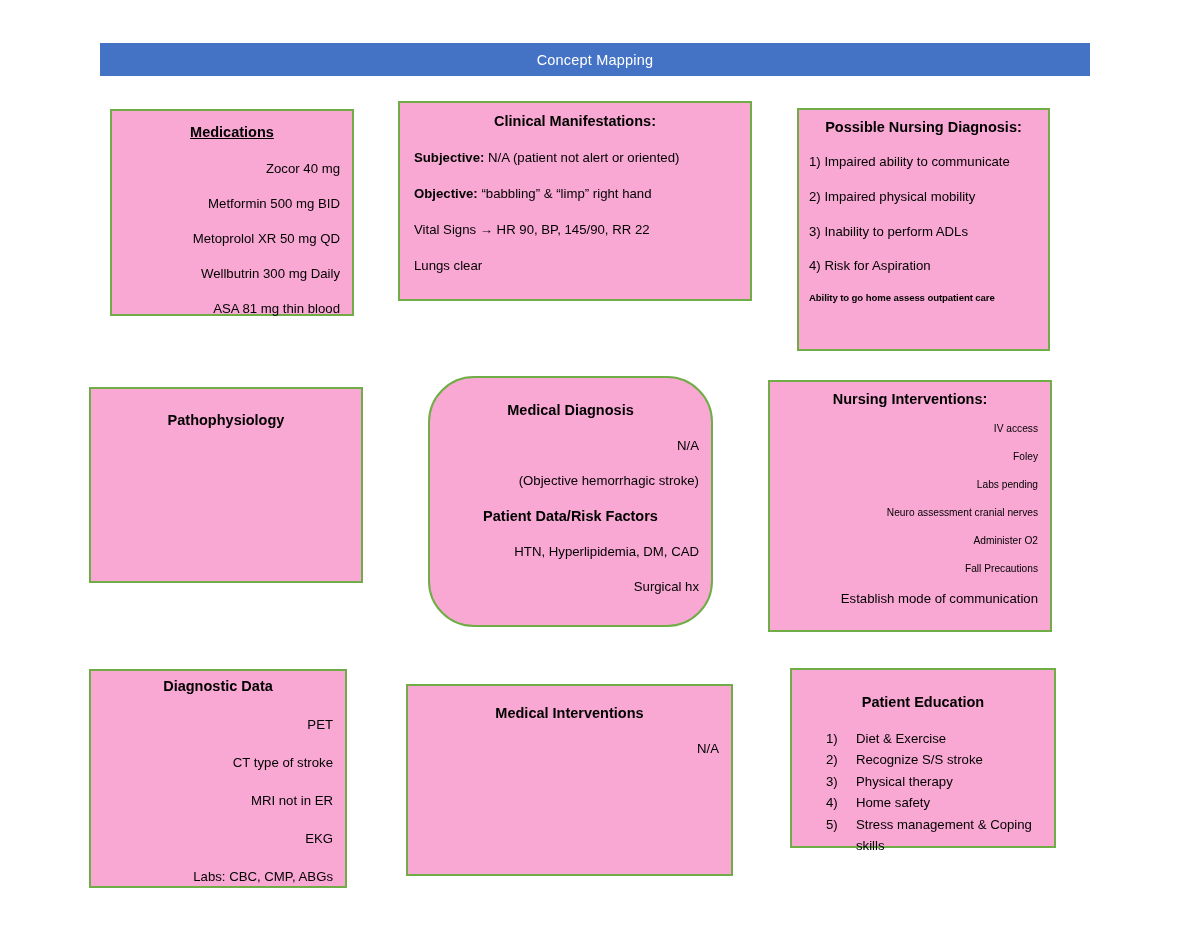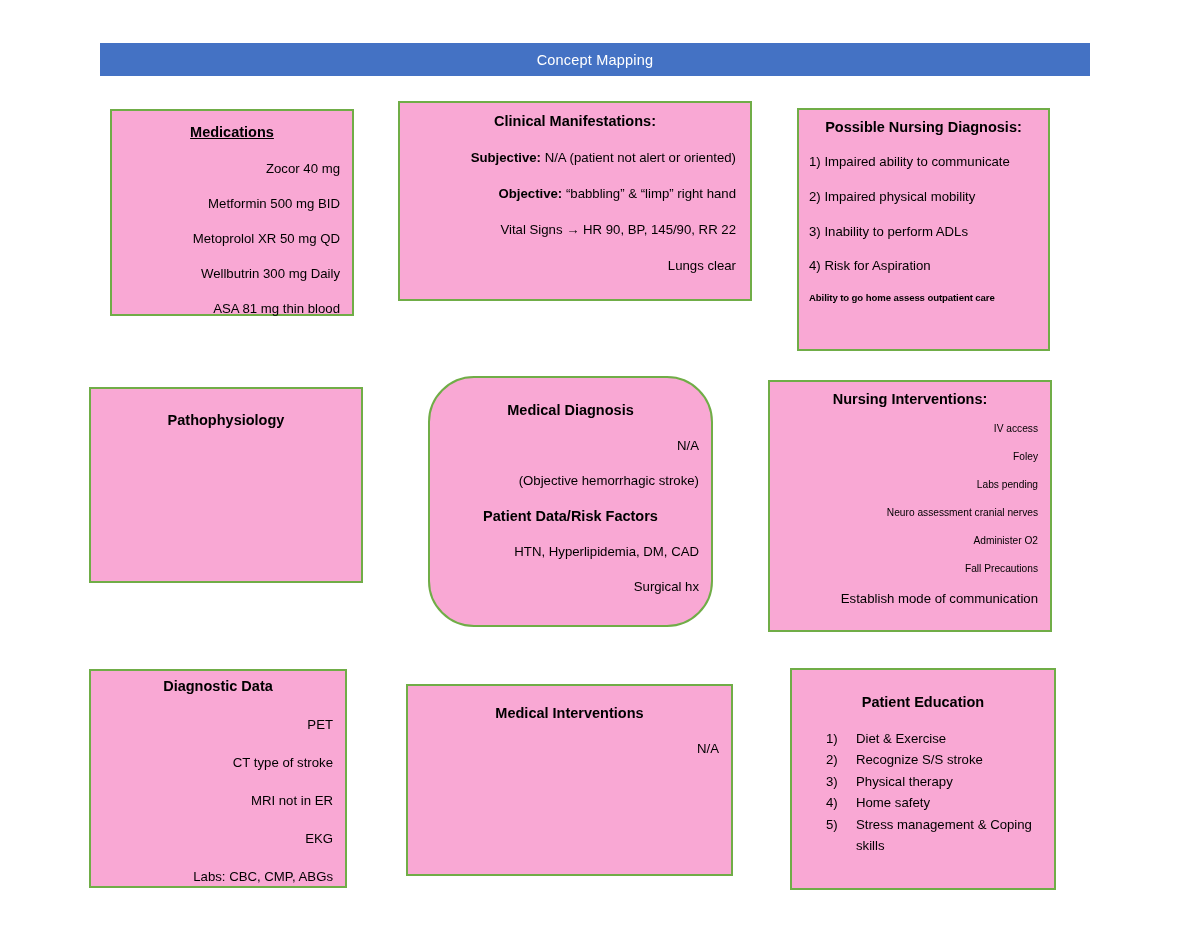--- a/index.html
+++ b/index.html
@@ -70,21 +70,21 @@
   #card-medications { left: 110px; top: 109px; width: 244px; height: 207px; }
   #card-medications .inner { padding-top: 13px; }
   #card-medications .hd { margin-bottom: 21px; }
   #card-medications .ln { margin-bottom: 20px; }
   #card-medications .ln:last-child { margin-bottom: 0; }
 
   
   #card-clinical { left: 398px; top: 101px; width: 354px; height: 200px; }
   #card-clinical .inner { padding: 10px 14px 0 14px; }
   #card-clinical .hd { margin-bottom: 21px; }
-  #card-clinical .ln { text-align: right; margin-bottom: 21px; }
+  #card-clinical .ln { text-align: left; margin-bottom: 21px; }
   #card-clinical .ln:last-child { margin-bottom: 0; }
   .arrow { font-weight: bold; }
 
   
   #card-diagnosis { left: 797px; top: 108px; width: 253px; height: 243px; }
   #card-diagnosis .inner { padding: 9px 10px 0 10px; }
   #card-diagnosis .hd { margin-bottom: 18px; }
   #card-diagnosis .ln { text-align: left; margin-bottom: 17px; line-height: 1.35; }
   #card-diagnosis .ln.xs { margin-bottom: 0; font-weight: bold; letter-spacing: -.1px; }
 
@@ -116,21 +116,21 @@
   #card-diagdata .hd { margin-bottom: 23px; }
   #card-diagdata .ln { margin-bottom: 23px; }
   #card-diagdata .ln:last-child { margin-bottom: 0; }
 
   
   #card-medint { left: 406px; top: 684px; width: 327px; height: 192px; }
   #card-medint .inner { padding-top: 19px; }
   #card-medint .hd { margin-bottom: 20px; }
 
   
-  #card-pated { left: 790px; top: 668px; width: 266px; height: 222px; }
+  #card-pated { left: 790px; top: 668px; width: 266px; height: 180px; }
   #card-pated .inner { padding-top: 24px; }
   #card-pated .hd { margin-bottom: 18px; }
   .olist {
     margin: 0;
     padding: 0 0 0 22px;
     text-align: left;
     font-size: 13.2px;
     line-height: 1.62;
     list-style: none;
   }

